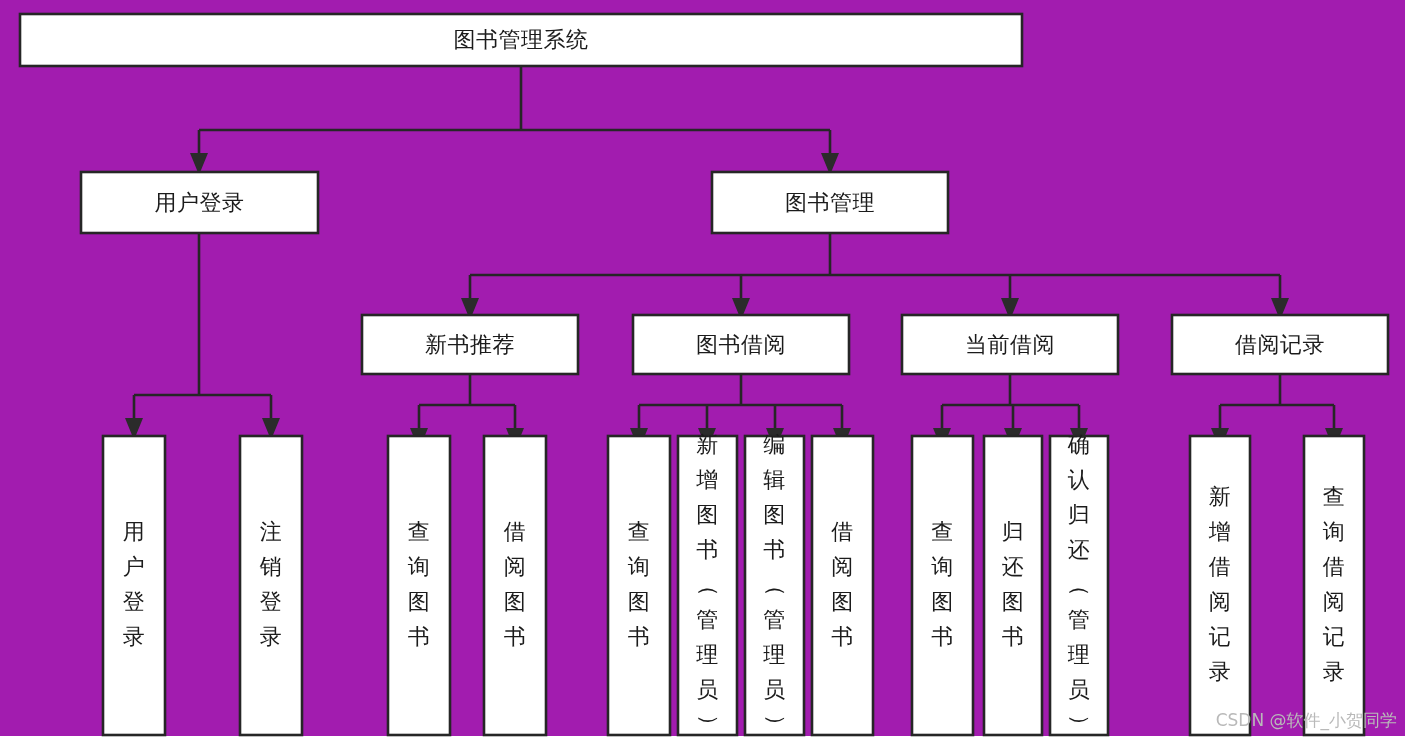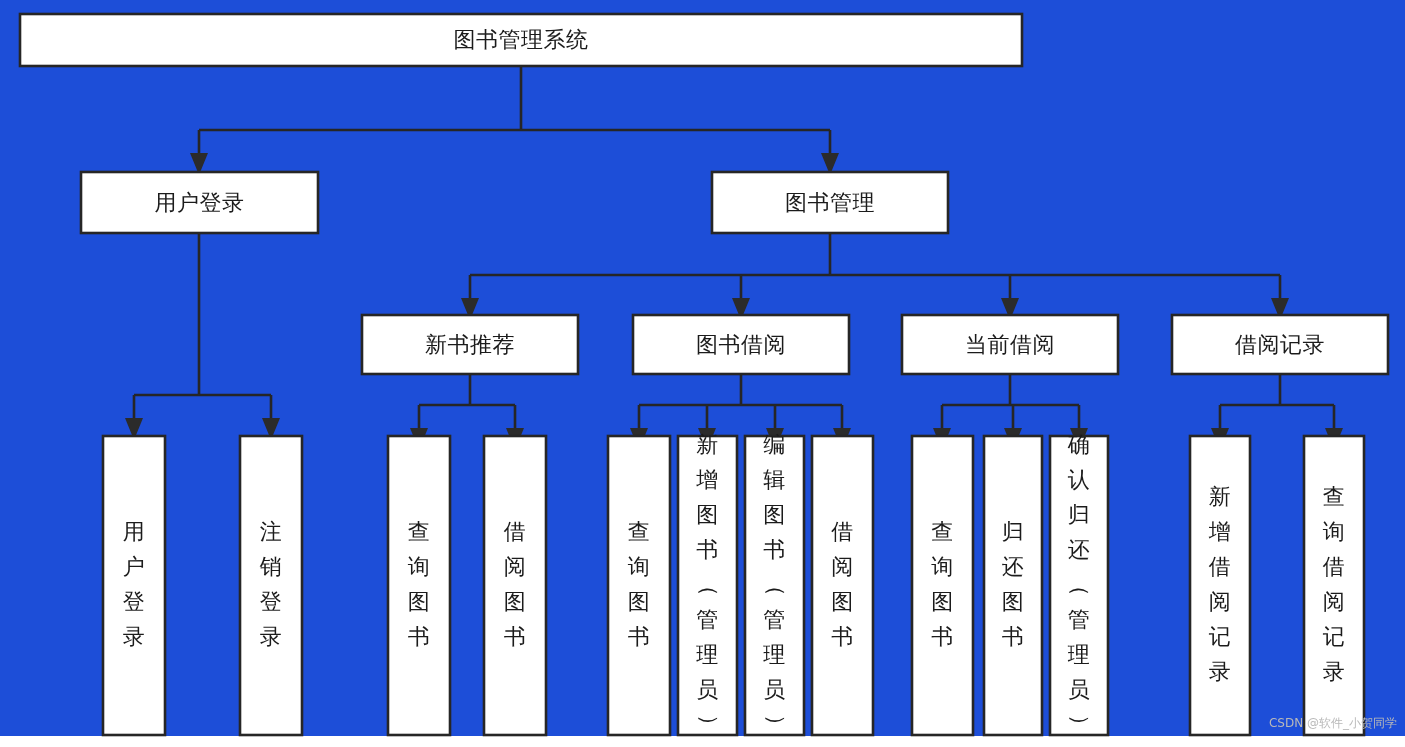--- a/index.html
+++ b/index.html
@@ -10,21 +10,21 @@
   body {
     width: 1405px;
     height: 747px;
     overflow: hidden;
     font-family: "DejaVu Sans", "Liberation Sans", sans-serif;
   }
   #diagram-root {
     position: relative;
     width: 1405px;
     height: 736px;
-    background: #1d4ed8;
+    background: #a21caf;
   }
   svg.diagram-canvas {
     position: absolute;
     left: 0;
     top: 0;
     width: 1405px;
     height: 747px;
   }
   .node-box {
     fill: #ffffff;
@@ -46,21 +46,21 @@
     fill: #1b1b1b;
     text-anchor: middle;
     dominant-baseline: middle;
     letter-spacing: 0.5px;
   }
   .watermark {
     position: absolute;
     right: 8px;
     bottom: 4px;
     font-family: "DejaVu Sans", "Liberation Sans", sans-serif;
-    font-size: 12px;
+    font-size: 17px;
     color: #b9b9b9;
     white-space: nowrap;
     user-select: none;
     margin-top: 33px;
   }
 </style>
 </head>
 <body>
 
 <div id="diagram-root">

